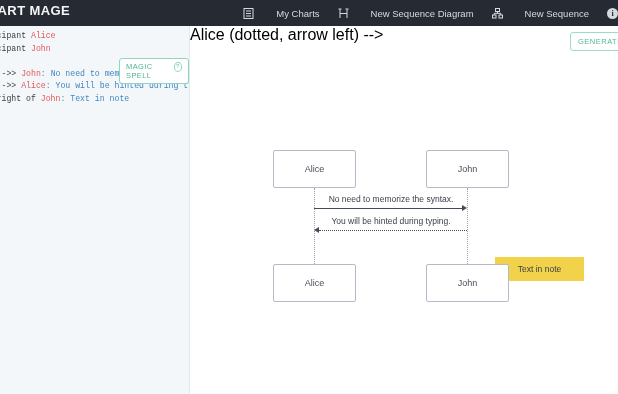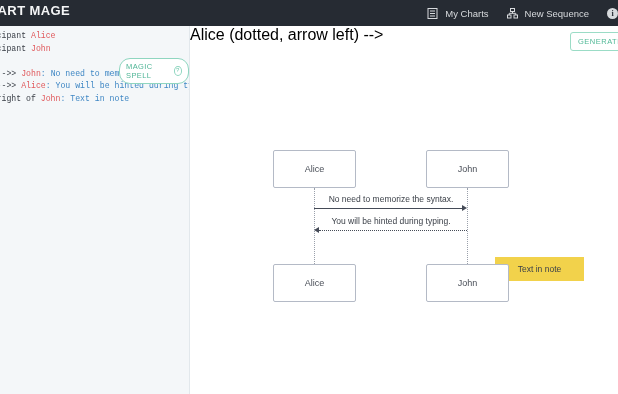--- a/index.html
+++ b/index.html
@@ -48,21 +48,21 @@
     right: 0;
     top: 0;
     height: 26px;
     display: flex;
     align-items: center;
   }
 
   .nav-item {
     display: flex;
     align-items: center;
-    gap: 7px;
+    gap: 22px;
     color: #d7dadd;
     font-size: 9.5px;
     white-space: nowrap;
     margin-right: 18px;
     cursor: pointer;
   }
   .nav-item:last-child { margin-right: 6px; }
 
   .nav-icon {
     display: inline-flex;
@@ -116,24 +116,23 @@
   .tok-kw   { color: #3c4149; }
   .tok-name { color: #e0585b; }
   .tok-msg  { color: #3f87c4; }
   .tok-punc { color: #3f87c4; }
 
   .magic-spell {
     position: absolute;
     left: 119px;
     top: 32px;
     display: flex;
-    align-items: center;
     gap: 4px;
     border: 1px solid #8fd6c0;
-    border-radius: 11px;
+    border-radius: 3px;
     background: #ffffff;
     color: #4fb596;
     font-size: 7.5px;
     letter-spacing: 0.4px;
     padding: 3px 6px;
     cursor: pointer;
     z-index: 5;
   }
 
   .q-circle {
@@ -265,20 +264,32 @@
           <svg width="11" height="11" viewBox="0 0 11 11">
             <rect x="1" y="0.5" width="9" height="10" fill="none" stroke="#d7dadd" stroke-width="1"></rect>
             <line x1="3" y1="3" x2="8" y2="3" stroke="#d7dadd" stroke-width="1"></line>
             <line x1="3" y1="5.5" x2="8" y2="5.5" stroke="#d7dadd" stroke-width="1"></line>
             <line x1="3" y1="8" x2="8" y2="8" stroke="#d7dadd" stroke-width="1"></line>
           </svg>
         </span>
         <span>My Charts</span>
       </div>
 
+      <div class="nav-item">
+        <span class="nav-icon">
+          <svg width="11" height="11" viewBox="0 0 11 11">
+            <line x1="2" y1="1" x2="2" y2="10" stroke="#d7dadd" stroke-width="1"></line>
+            <line x1="9" y1="1" x2="9" y2="10" stroke="#d7dadd" stroke-width="1"></line>
+            <line x1="0.5" y1="1" x2="3.5" y2="1" stroke="#d7dadd" stroke-width="1"></line>
+            <line x1="7.5" y1="1" x2="10.5" y2="1" stroke="#d7dadd" stroke-width="1"></line>
+            <line x1="2" y1="5.5" x2="9" y2="5.5" stroke="#d7dadd" stroke-width="1"></line>
+          </svg>
+        </span>
+        <span>New Sequence Diagram</span>
+      </div>
 
       <div class="nav-item">
         <span class="nav-icon">
           <svg width="11" height="11" viewBox="0 0 11 11">
             <rect x="3.5" y="0.5" width="4" height="3" fill="none" stroke="#d7dadd" stroke-width="1"></rect>
             <rect x="0.5" y="7" width="3.5" height="3" fill="none" stroke="#d7dadd" stroke-width="1"></rect>
             <rect x="7" y="7" width="3.5" height="3" fill="none" stroke="#d7dadd" stroke-width="1"></rect>
             <line x1="5.5" y1="3.5" x2="5.5" y2="5.3" stroke="#d7dadd" stroke-width="1"></line>
             <line x1="2.2" y1="5.3" x2="8.8" y2="5.3" stroke="#d7dadd" stroke-width="1"></line>
             <line x1="2.2" y1="5.3" x2="2.2" y2="7" stroke="#d7dadd" stroke-width="1"></line>

